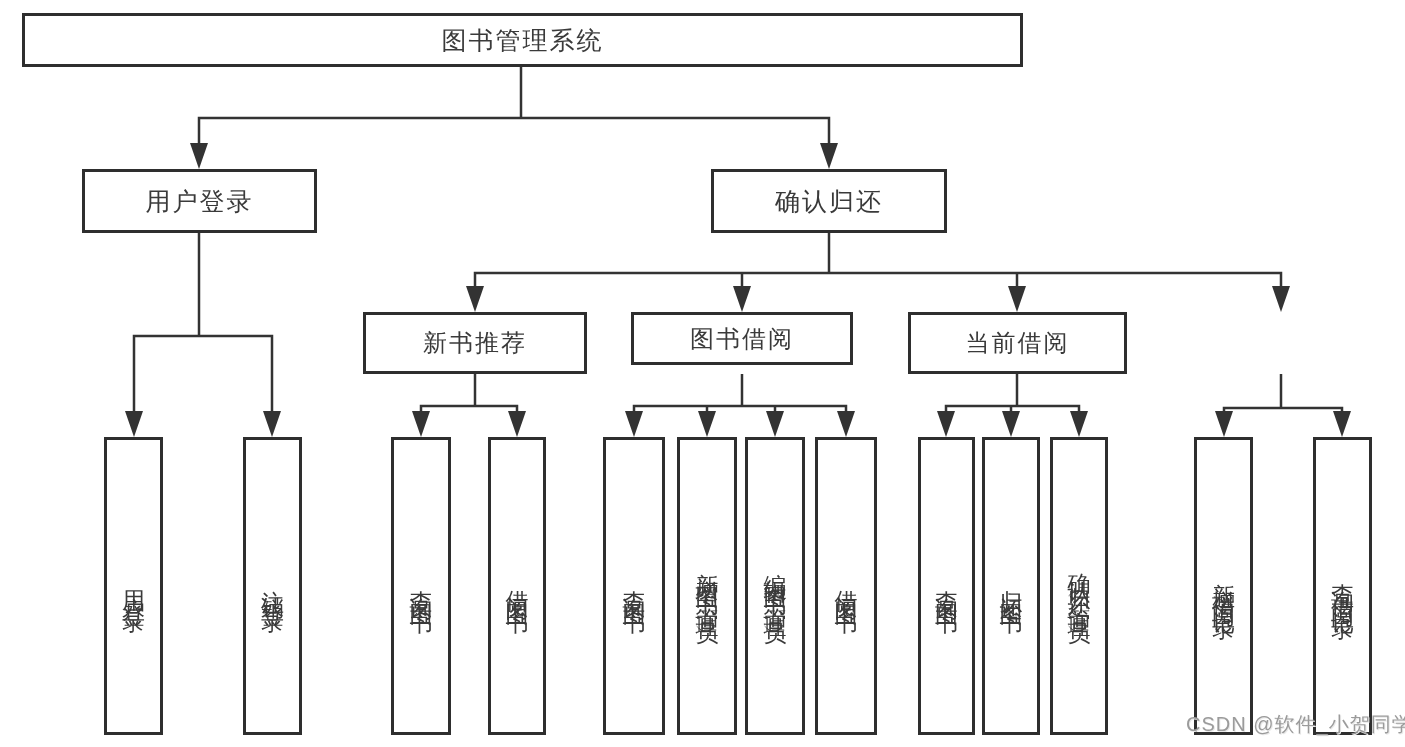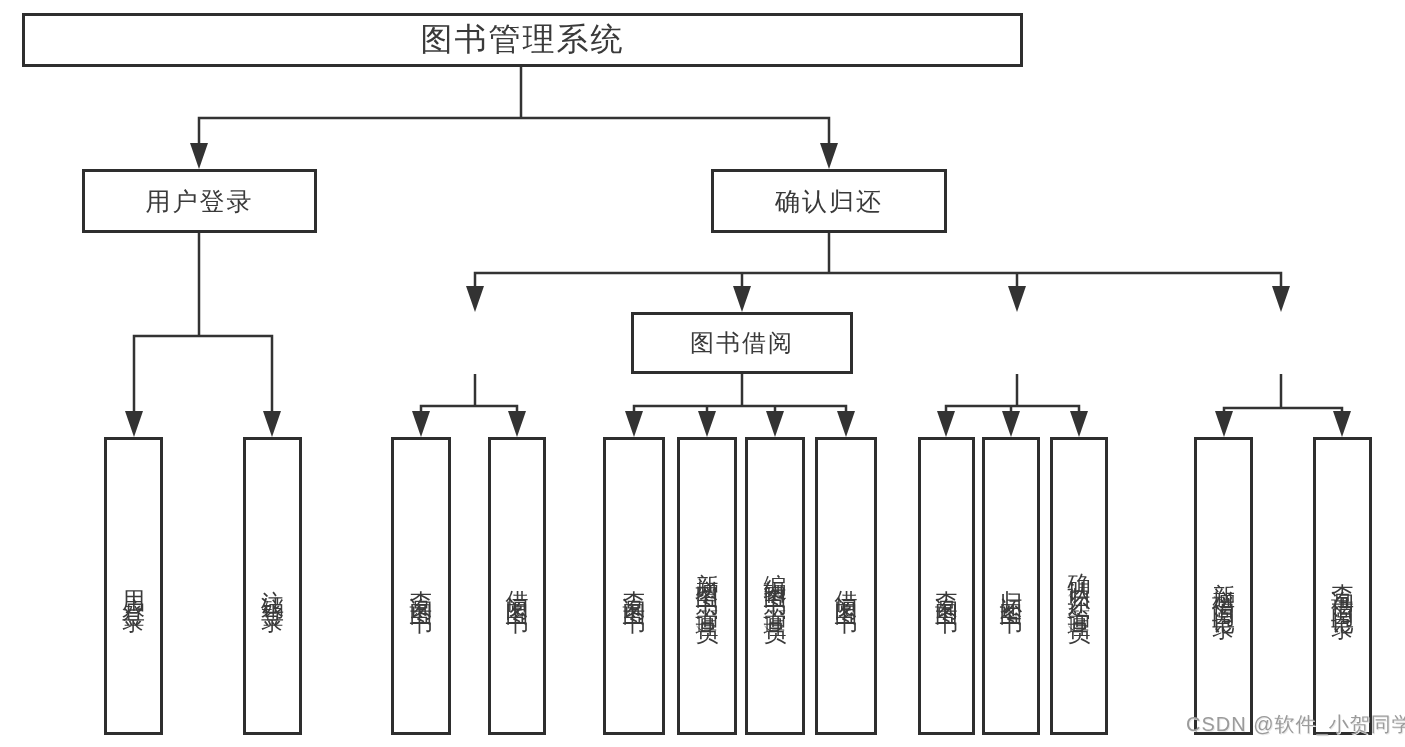--- a/index.html
+++ b/index.html
@@ -15,21 +15,21 @@
     position:absolute;
     box-sizing:border-box;
     background:#ffffff;
     border:3px solid #2e2e2e;
     display:flex;
     align-items:center;
     justify-content:center;
     color:#3a3a3a;
   }
   .box.h{font-size:24px;letter-spacing:2px;white-space:nowrap;}
-  .box.h.root{font-size:32px;font-family:Liberation Serif, serif;}
+  .box.h.root{font-size:25px;font-family:Liberation Serif, serif;}
   .box.v{
     writing-mode:vertical-lr;
     text-orientation:mixed;
     font-size:23px;
     letter-spacing:7px;
     line-height:1;
   }
   .watermark{
     position:absolute;
     left:1186px;top:711px;
@@ -101,22 +101,28 @@
     <span>图书管理系统</span>
   </div>
 
   <div class="box h" style="left:82px;top:169px;width:235px;height:64px;font-size:25px">
     <span>用户登录</span>
   </div>
   <div class="box h" style="left:711px;top:169px;width:236px;height:64px;font-size:25px">
     <span>确认归还</span>
   </div>
 
-  <div class="box h" style="left:631px;top:312px;width:222px;height:62px">
+  <div class="box h" style="left:363px;top:312px;width:224px;height:62px">
+    <span>新书推荐</span>
+  </div>
+  <div class="box h" style="left:631px;top:312px;width:222px;height:53px">
     <span>图书借阅</span>
+  </div>
+  <div class="box h" style="left:908px;top:312px;width:219px;height:62px">
+    <span>当前借阅</span>
   </div>
 
   <div class="box v" style="left:104px;top:437px;width:59px;height:298px">
     <span>用户登录</span>
   </div>
   <div class="box v" style="left:243px;top:437px;width:59px;height:298px">
     <span>注销登录</span>
   </div>
 
   <div class="box v" style="left:391px;top:437px;width:60px;height:298px">

